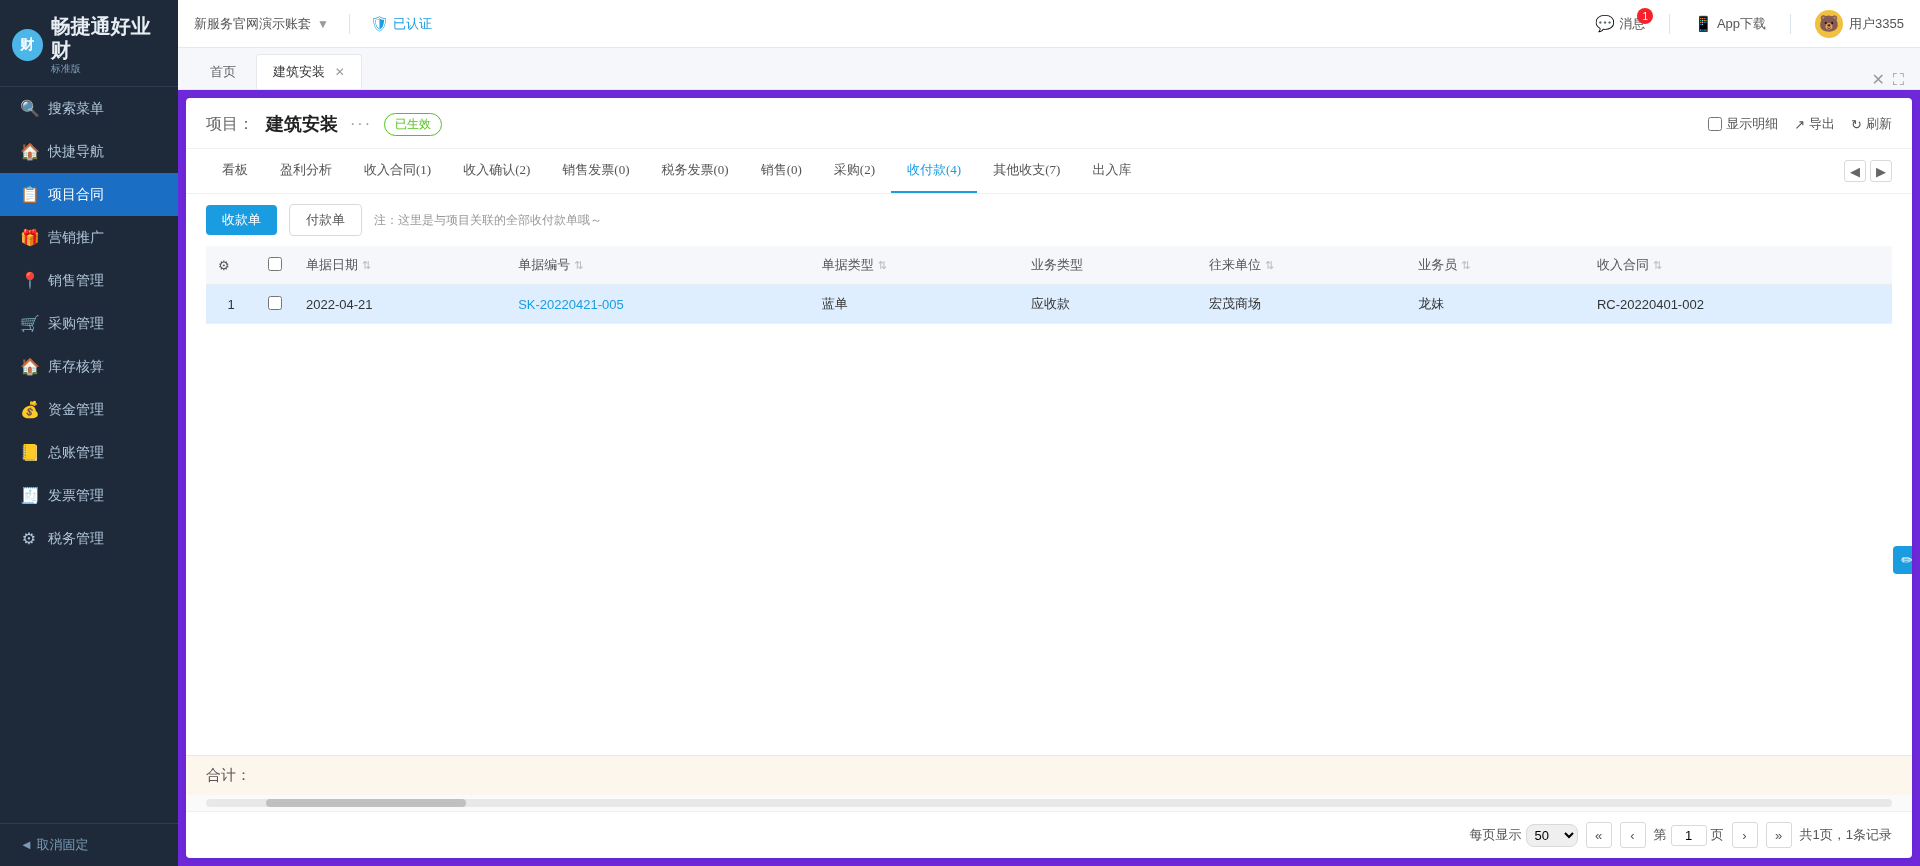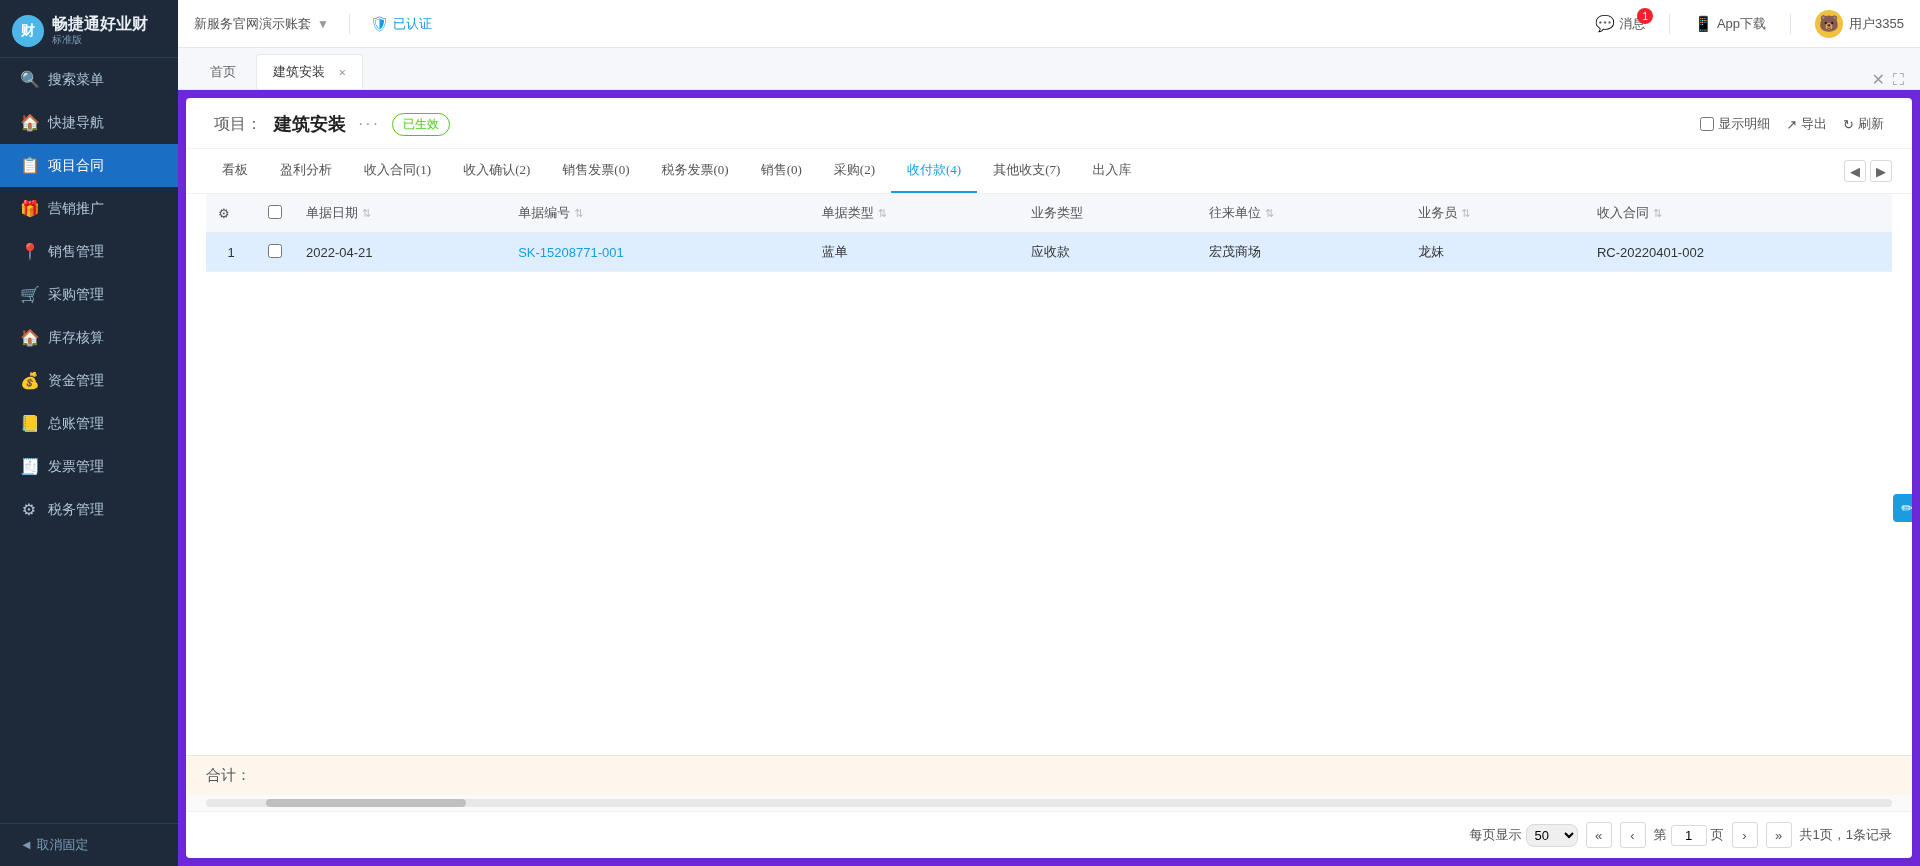--- a/index.html
+++ b/index.html
@@ -22,21 +22,21 @@
       gap: 8px;
       border-bottom: 1px solid #2d3d52;
     }
     .sidebar-logo-icon {
       width: 32px; height: 32px;
       background: #4db6e8;
       border-radius: 50%;
       display: flex; align-items: center; justify-content: center;
       color: white; font-size: 14px; font-weight: bold;
     }
-    .sidebar-logo-text { font-size: 16px; color: #e8eef3; font-weight: 600; line-height: 1.2; }
+    .sidebar-logo-text { font-size: 20px; color: #e8eef3; font-weight: 600; line-height: 1.2; }
     .sidebar-logo-sub { font-size: 10px; color: #7a9ab5; }
     .sidebar-scroll { overflow-y: auto; flex: 1; }
     .sidebar-nav-item {
       display: flex; align-items: center; gap: 10px;
       padding: 12px 20px;
       cursor: pointer; color: #b0c4d8;
       font-size: 14px;
       transition: background 0.2s;
     }
     .sidebar-nav-item.active { background: #1a6fc4; color: #fff; }
@@ -117,21 +117,20 @@
       padding: 0 16px;
       border-bottom: 1px solid #e5e9ed;
       gap: 4px;
     }
     .tab {
       padding: 8px 16px;
       font-size: 13px;
       cursor: pointer;
       border-radius: 4px 4px 0 0;
       color: #666;
-      font-family: Liberation Mono, monospace;
     }
     .tab.active {
       background: #fff;
       color: #333;
       font-weight: 500;
       border-top: 1px solid #e5e9ed;
       border-left: 1px solid #e5e9ed;
       border-right: 1px solid #e5e9ed;
     }
     .tab-close {
@@ -154,21 +153,21 @@
       display: flex;
       flex-direction: column;
       overflow: hidden;
       box-shadow: 0 1px 4px rgba(0,0,0,0.08);
     }
 
     
     .project-header {
       display: flex;
       align-items: center;
-      padding: 14px 28px 12px;
+      padding: 14px 20px 12px;
       border-bottom: 1px solid #f0f0f0;
       gap: 12px;
     }
     .project-title { font-size: 18px; font-weight: 600; color: #222; }
     .project-more { color: #999; cursor: pointer; font-size: 16px; letter-spacing: 2px; }
     .project-status {
       border: 1px solid #52c41a;
       color: #52c41a;
       border-radius: 12px;
       padding: 2px 10px;
@@ -537,20 +536,25 @@
       </div>
       <div class="sub-tab">
         <span>出入库</span>
       </div>
       <div class="sub-tabs-arrow">
         <button>◀</button>
         <button>▶</button>
       </div>
     </div>
 
+    <div class="filter-bar">
+      <button class="btn-primary">收款单</button>
+      <button class="btn-default">付款单</button>
+      <span class="filter-note">注：这里是与项目关联的全部收付款单哦～</span>
+    </div>
 
     <div class="content-wrapper">
       <div class="table-wrap">
         <table>
           <thead>
             <tr>
               <th class="gear-cell col-check">
                 <div class="th-inner">
                     <span>⚙</span>
                   </div>
@@ -606,21 +610,21 @@
               <td class="gear-cell col-num">
                 <span>1</span>
               </td>
               <td class="col-check">
                 <input type="checkbox" style="">
               </td>
               <td>
                 <span>2022-04-21</span>
               </td>
               <td class="link-cell">
-                <a href="#">SK-15208771-001</a>
+                <a href="#">SK-20220421-005</a>
               </td>
               <td>
                 <span>蓝单</span>
               </td>
               <td>
                 <span>应收款</span>
               </td>
               <td>
                 <span>宏茂商场</span>
               </td>

